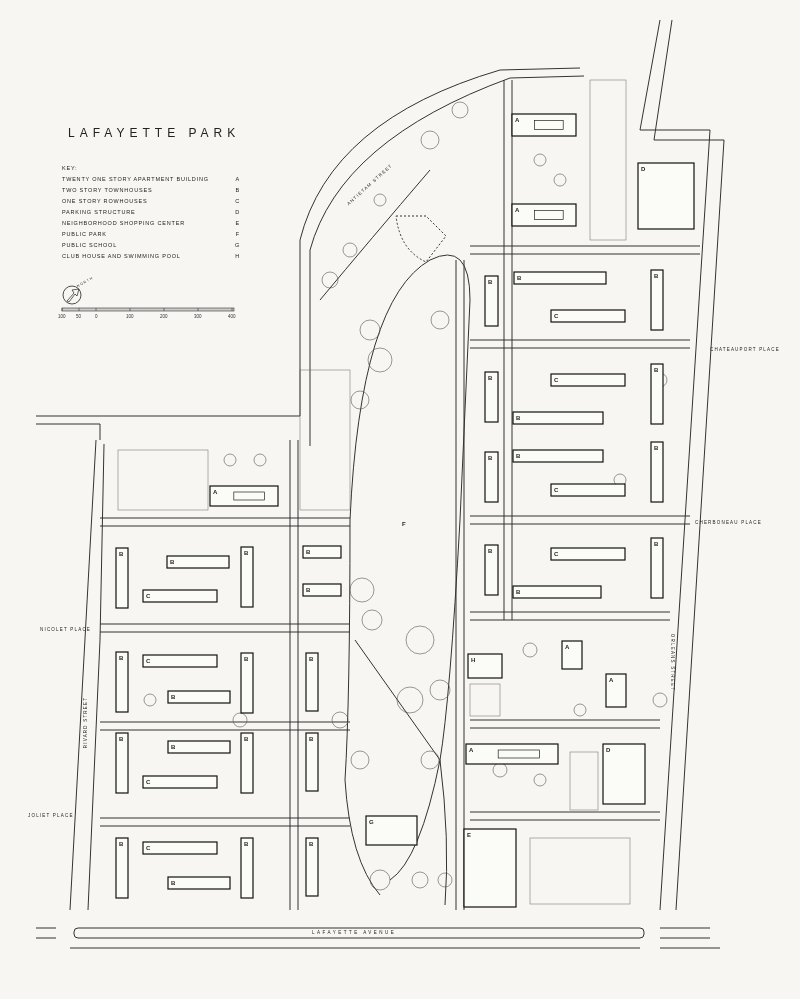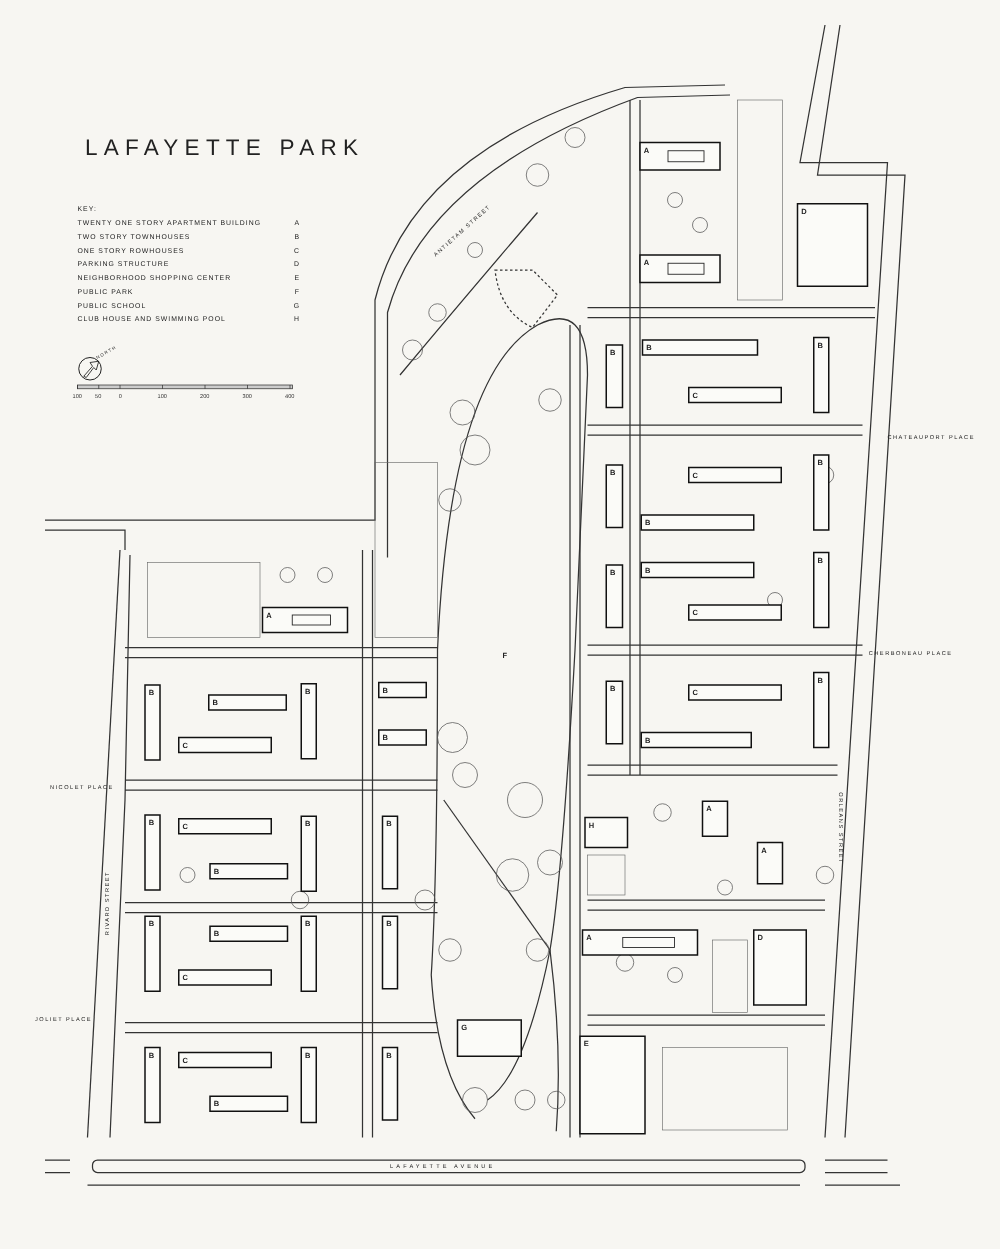--- a/index.html
+++ b/index.html
@@ -1,18 +1,18 @@
 <!DOCTYPE html>
 <html><head>
 <meta charset="utf-8">
 <style>
   html,body{margin:0;padding:0;}
   body{width:800px;height:999px;background:#f7f6f2;position:relative;overflow:hidden;font-family:"Liberation Sans",sans-serif;color:#222;}
   .abs{position:absolute;}
-  .title{left:68px;top:108px;font-size:18px;letter-spacing:5px;font-weight:normal;}
+  .title{left:68px;top:126px;font-size:12px;letter-spacing:5px;font-weight:normal;}
   .key{left:62px;top:163px;font-size:5.5px;letter-spacing:0.8px;line-height:11px;}
   .key-row{display:flex;width:178px;justify-content:space-between;}
   .key-head{margin-bottom:0;}
   .street{font-size:4.5px;letter-spacing:1.2px;color:#222;white-space:nowrap;}
   .scale-lbl{font-size:4.5px;position:absolute;top:314px;color:#333;}
   svg{position:absolute;left:0;top:0;}
   .bl{font-family:"Liberation Sans",sans-serif;font-size:6px;font-weight:bold;fill:#222;}
 </style>
 </head>
 <body>

